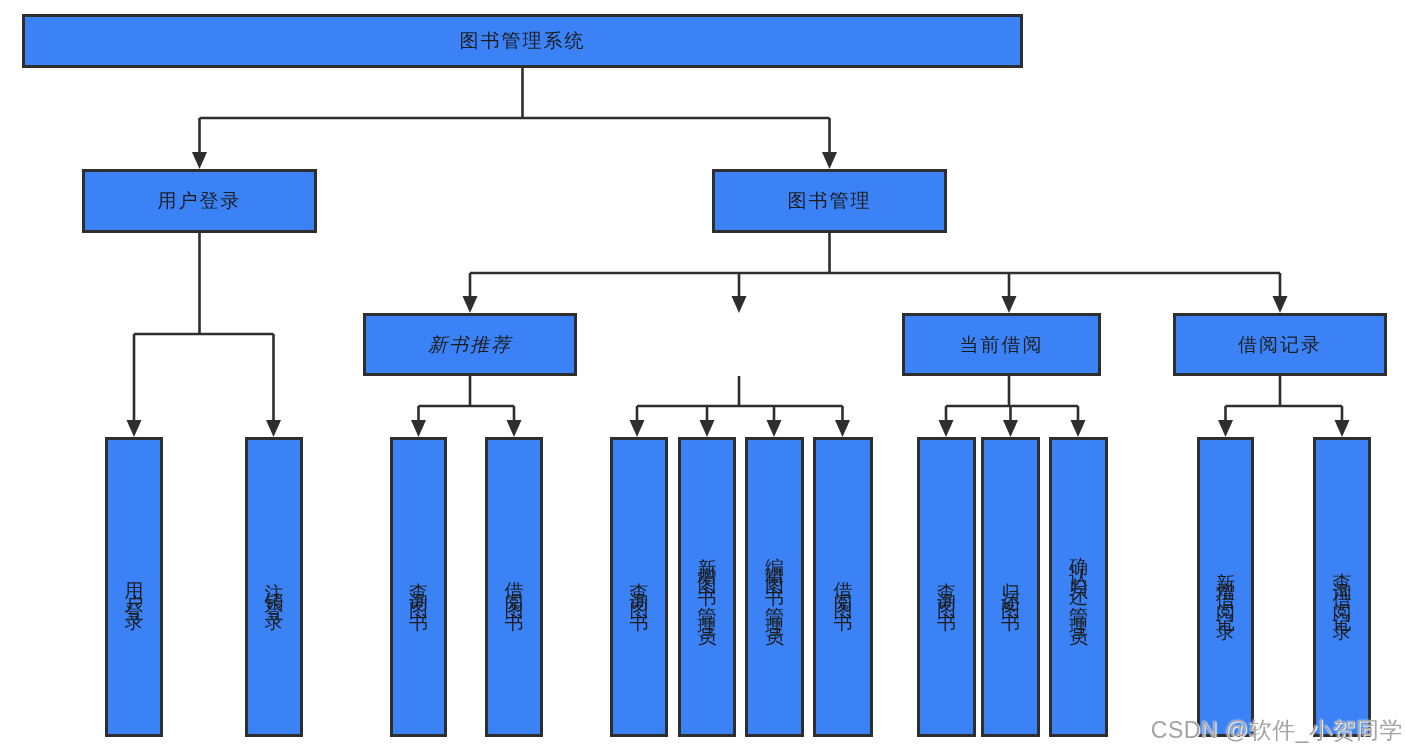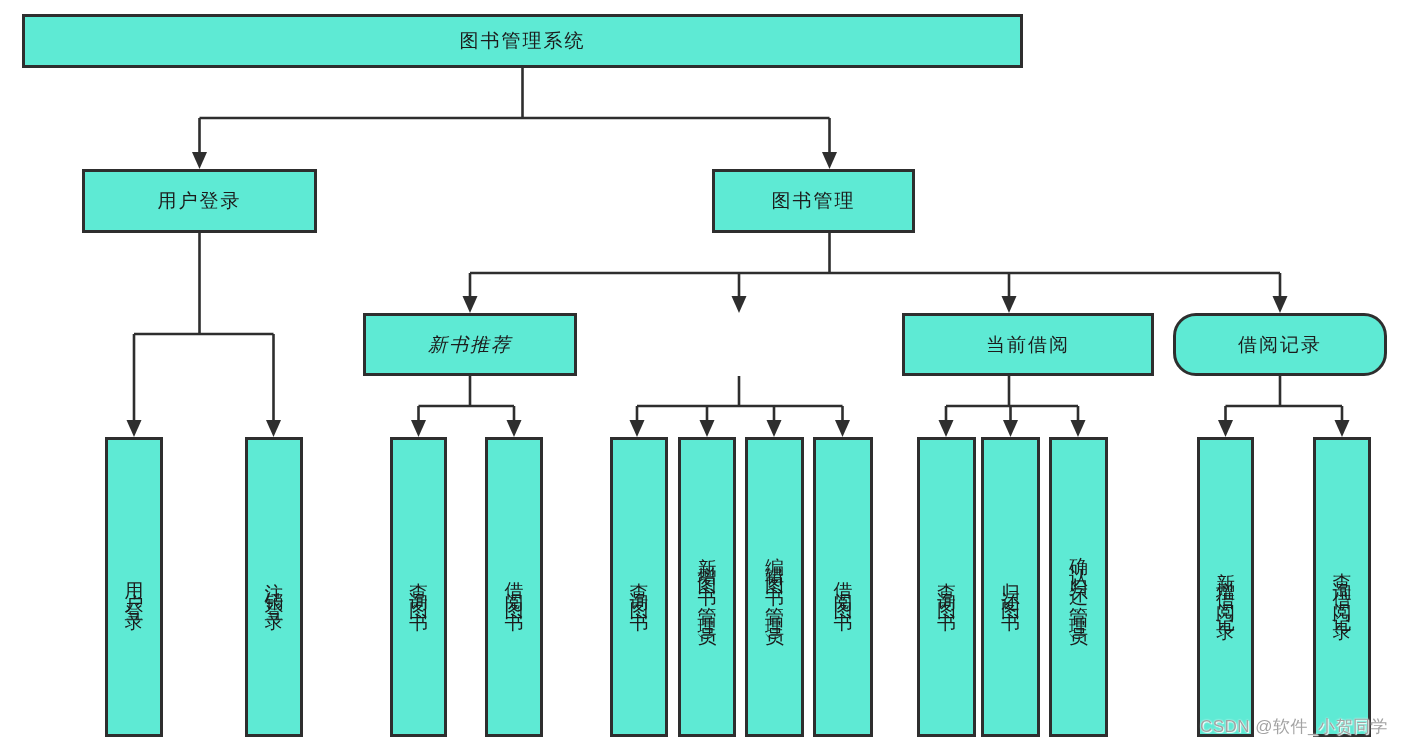--- a/index.html
+++ b/index.html
@@ -2,32 +2,32 @@
 <html><head>
 <meta charset="utf-8">
 <style>
   html,body{margin:0;padding:0;background:#ffffff;}
   .stage{
     position:relative;width:1405px;height:747px;background:#ffffff;overflow:hidden;
     font-family:"Liberation Sans","DejaVu Sans",sans-serif;
   }
   .wires{position:absolute;left:0;top:0;width:1405px;height:747px;}
   .box{
-    position:absolute;box-sizing:border-box;border:3px solid #2e2e2e;background:#5eead4;
+    position:absolute;box-sizing:border-box;border:3px solid #2e2e2e;background:#3b82f6;
     display:flex;align-items:center;justify-content:center;
     color:#1c1c1c;font-size:19px;letter-spacing:2px;
   }
   .box .lbl{white-space:nowrap;}
   .box.v .lbl{
     writing-mode:vertical-rl;text-orientation:mixed;
     letter-spacing:10px;white-space:nowrap;
   }
   .watermark{
-    position:absolute;right:17px;top:715px;z-index:5;
-    font-size:17px;color:#a3a3a3;letter-spacing:0.5px;
+    position:absolute;right:2px;top:715px;z-index:5;
+    font-size:23px;color:#a3a3a3;letter-spacing:0.5px;
     text-shadow:0 0 2px #ffffff,1px 1px 1px #ffffff;
     white-space:nowrap;
   }
 </style>
 </head>
 <body>
 
 <div class="stage">
 
   <svg class="wires" viewBox="0 0 1405 747" xmlns="http://www.w3.org/2000/svg">
@@ -96,31 +96,31 @@
     </g>
   </svg>
 
   <div class="box" style="left:22px;top:14px;width:1001px;height:54px;">
     <span class="lbl">图书管理系统</span>
   </div>
 
   <div class="box" style="left:82px;top:169px;width:235px;height:64px;">
     <span class="lbl">用户登录</span>
   </div>
-  <div class="box" style="left:712px;top:169px;width:203px;height:64px;">
+  <div class="box" style="left:712px;top:169px;width:235px;height:64px;">
     <span class="lbl">图书管理</span>
   </div>
 
   <div class="box" style="left:363px;top:313px;width:214px;height:63px;font-style:italic;">
     <span class="lbl">新书推荐</span>
   </div>
-  <div class="box" style="left:902px;top:313px;width:252px;height:63px;">
+  <div class="box" style="left:902px;top:313px;width:199px;height:63px;">
     <span class="lbl">当前借阅</span>
   </div>
-  <div class="box" style="left:1173px;top:313px;width:214px;height:63px;border-radius:23px;">
+  <div class="box" style="left:1173px;top:313px;width:214px;height:63px;">
     <span class="lbl">借阅记录</span>
   </div>
 
   <div class="box v" style="left:105px;top:437px;width:58px;height:300px;">
     <span class="lbl">用户登录</span>
   </div>
   <div class="box v" style="left:245px;top:437px;width:58px;height:300px;">
     <span class="lbl">注销登录</span>
   </div>
 

